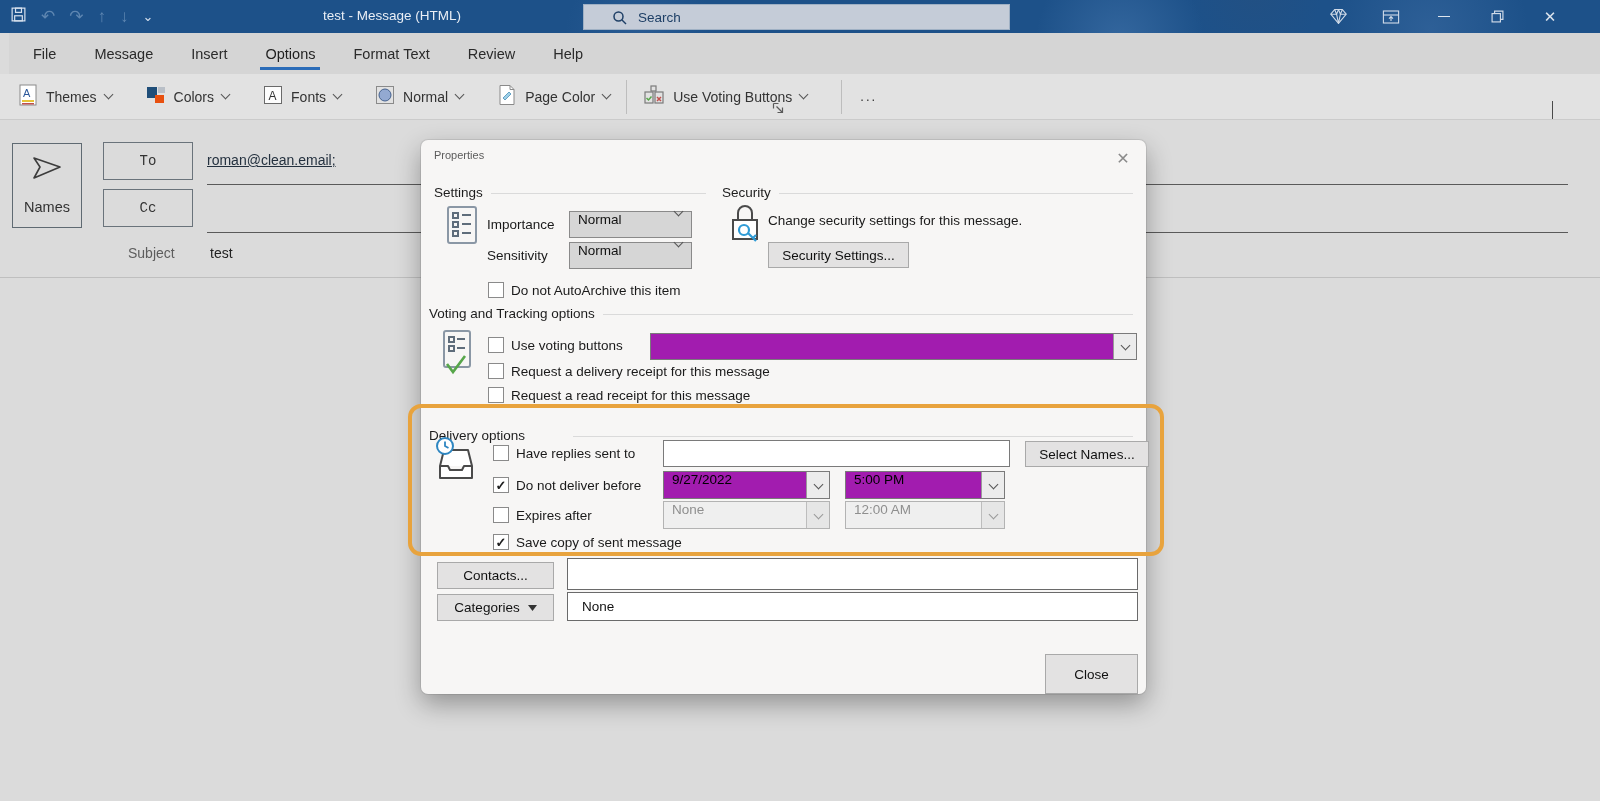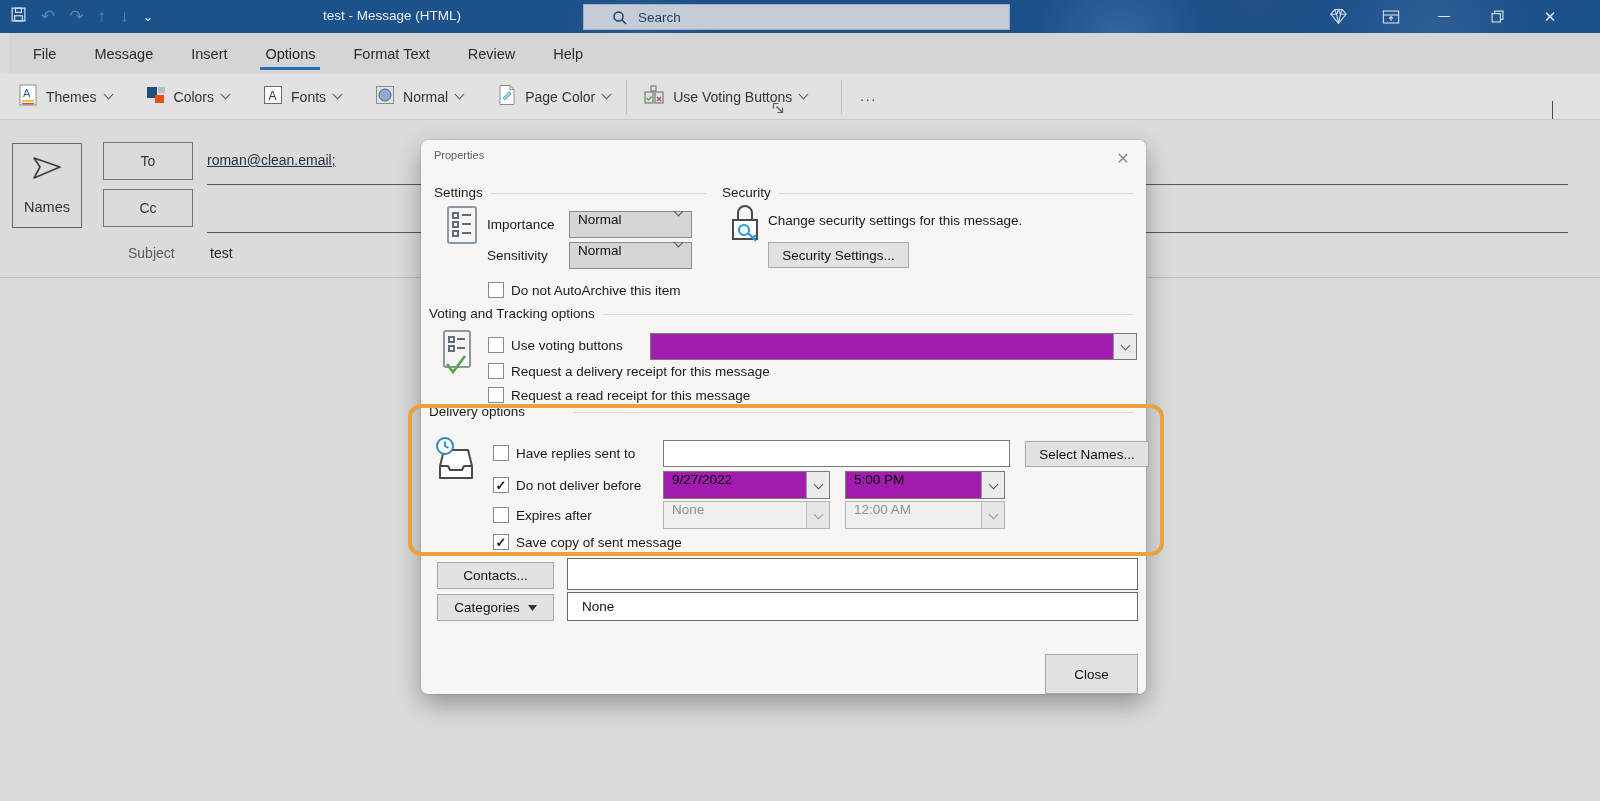--- a/index.html
+++ b/index.html
@@ -48,21 +48,21 @@
   .collapse { position:absolute; left:1552px; top:101px; width:14px; height:14px; cursor:pointer; }
   .collapse .chev { border-color:#4a4a4a; }
   .more { font-size:13px; color:#333; letter-spacing:2px; padding:6px 12px; cursor:pointer; }
 
   
   .compose-sep { position:absolute; left:0; top:277px; width:1600px; height:1px; background:#bfbfbf; }
   .sendbtn { position:absolute; left:12px; top:143px; width:70px; height:85px; border:1px solid #5f6a72;
     display:flex; flex-direction:column; align-items:center; justify-content:flex-end; padding-bottom:12px; gap:14px; cursor:pointer; }
   .sendbtn .lbl { font-size:14.5px; color:#333; }
   .fieldbtn { position:absolute; left:103px; width:90px; height:38px; border:1px solid #6a737b;
-    display:flex; align-items:center; justify-content:center; font-size:14px; color:#333; cursor:pointer; }
+    display:flex; align-items:center; justify-content:center; font-size:14px; color:#333; cursor:pointer;font-family:Liberation Mono, monospace; }
   .to-link { position:absolute; left:207px; top:152px; font-size:14px; color:#24313f;
     text-decoration:underline; cursor:pointer; }
   .frule { position:absolute; height:1px; background:#5a5a5a; }
   .sublabel { position:absolute; left:128px; top:245px; font-size:14px; color:#5d5d5d; }
   .subvalue { position:absolute; left:210px; top:245px; font-size:14px; color:#222; cursor:text; }
 
   
   .dialog { position:absolute; left:421px; top:140px; width:725px; height:554px; background:#f7f6f5;
     border-radius:7px; box-shadow:0 10px 26px rgba(0,0,0,.33), 0 0 0 1px rgba(0,0,0,.08); z-index:5; }
   .dlg-title { position:absolute; left:13px; top:9px; font-size:11px; color:#5c5c5c; }
@@ -365,21 +365,21 @@
     </div>
     <div class="cbrow" style="left:67px; top:223px;">
       <span class="cb"></span>
       <span class="cbl">Request a delivery receipt for this message</span>
     </div>
     <div class="cbrow" style="left:67px; top:247px;">
       <span class="cb"></span>
       <span class="cbl">Request a read receipt for this message</span>
     </div>
 
-    <div class="grp-head" style="left:8px; top:264px; width:704px;gap:48px;">
+    <div class="grp-head" style="left:8px; top:288px; width:704px;gap:48px;">
       <span class="gl">Delivery options</span>
         <span class="ln"></span>
     </div>
     <div class="dlg-icon" style="left:13px; top:296px;">
       <svg width="42" height="48" viewBox="0 0 42 48">
         <path d="M10 14 L34 14 L38 30 L38 42 L6 42 L6 30 Z M6 30 L14 30 L16 34 L28 34 L30 30 L38 30" fill="#fff" stroke="#4a4a4a" stroke-width="2" stroke-linejoin="round"></path>
         <circle cx="11" cy="10" r="8" fill="#fff" stroke="#2e86c1" stroke-width="2"></circle>
         <path d="M11 5.5 L11 10 L14.5 12" fill="none" stroke="#2e86c1" stroke-width="1.8"></path>
         </svg>
     </div>

